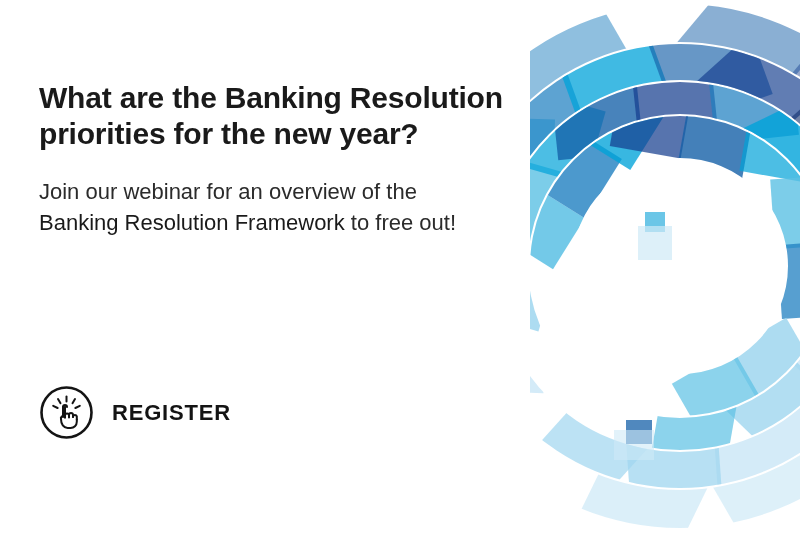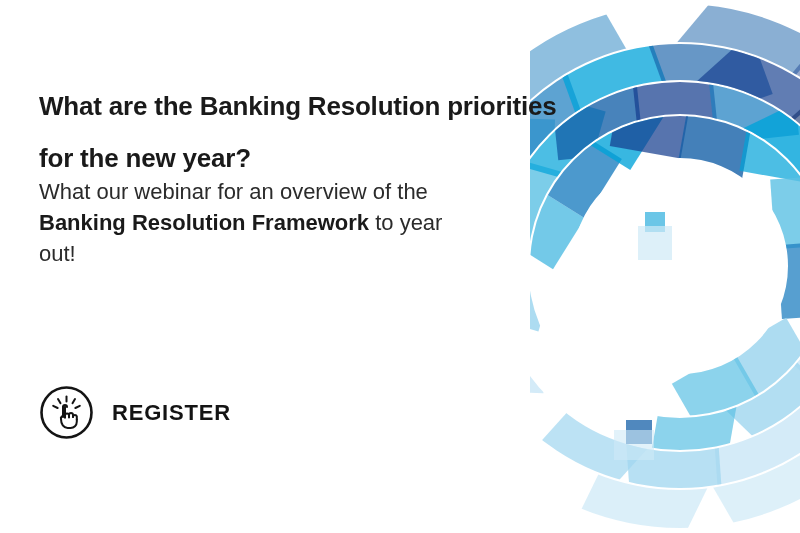--- a/index.html
+++ b/index.html
@@ -37,38 +37,38 @@
     top:0;
     width:520px;
     height:533px;
   }
 
   #headline {
     position:absolute;
     top:80px;
     left:0;
     width:520px;
-    font-size:26px;
+    font-size:30px;
     font-weight:bold;
-    line-height:52px;
+    line-height:36px;
     letter-spacing:-0.2px;
     color:#1a1a1a;
   }
 
   #subtext {
     position:absolute;
     top:176px;
     left:0;
     width:440px;
     font-size:22px;
     line-height:31px;
     color:#2b2b2b;
     font-weight:normal;
   }
-  #subtext .b { font-weight:bold; color:#1a1a1a; }
+  #subtext .b { font-weight:normal; color:#1a1a1a; }
 
   #datetime {
     position:absolute;
     top:288px;
     left:0;
     font-size:20px;
     font-weight:bold;
     color:#1a1a1a;
     letter-spacing:0.1px;
   }
@@ -243,21 +243,21 @@
 
       </g>
     </svg>
   </div>
 
   <div id="content">
 
     <h1 id="headline">What are the Banking Resolution priorities for the new year?</h1>
 
     <p id="subtext">
-      <span>What our webinar for an overview of the </span><span class="b">Banking Resolution Framework</span><span> to year out!</span>
+      <span>Join our webinar for an overview of the </span><span class="b">Banking Resolution Framework</span><span> to free out!</span>
     </p>
 
 
 
     <div id="register-row">
       <span id="register-icon">
         <svg width="55" height="55" viewBox="0 0 55 55" xmlns="http://www.w3.org/2000/svg">
           <circle cx="27.5" cy="27.5" r="25" fill="none" stroke="#141414" stroke-width="2.6"></circle>
 
           <g stroke="#141414" stroke-width="2" stroke-linecap="round">

